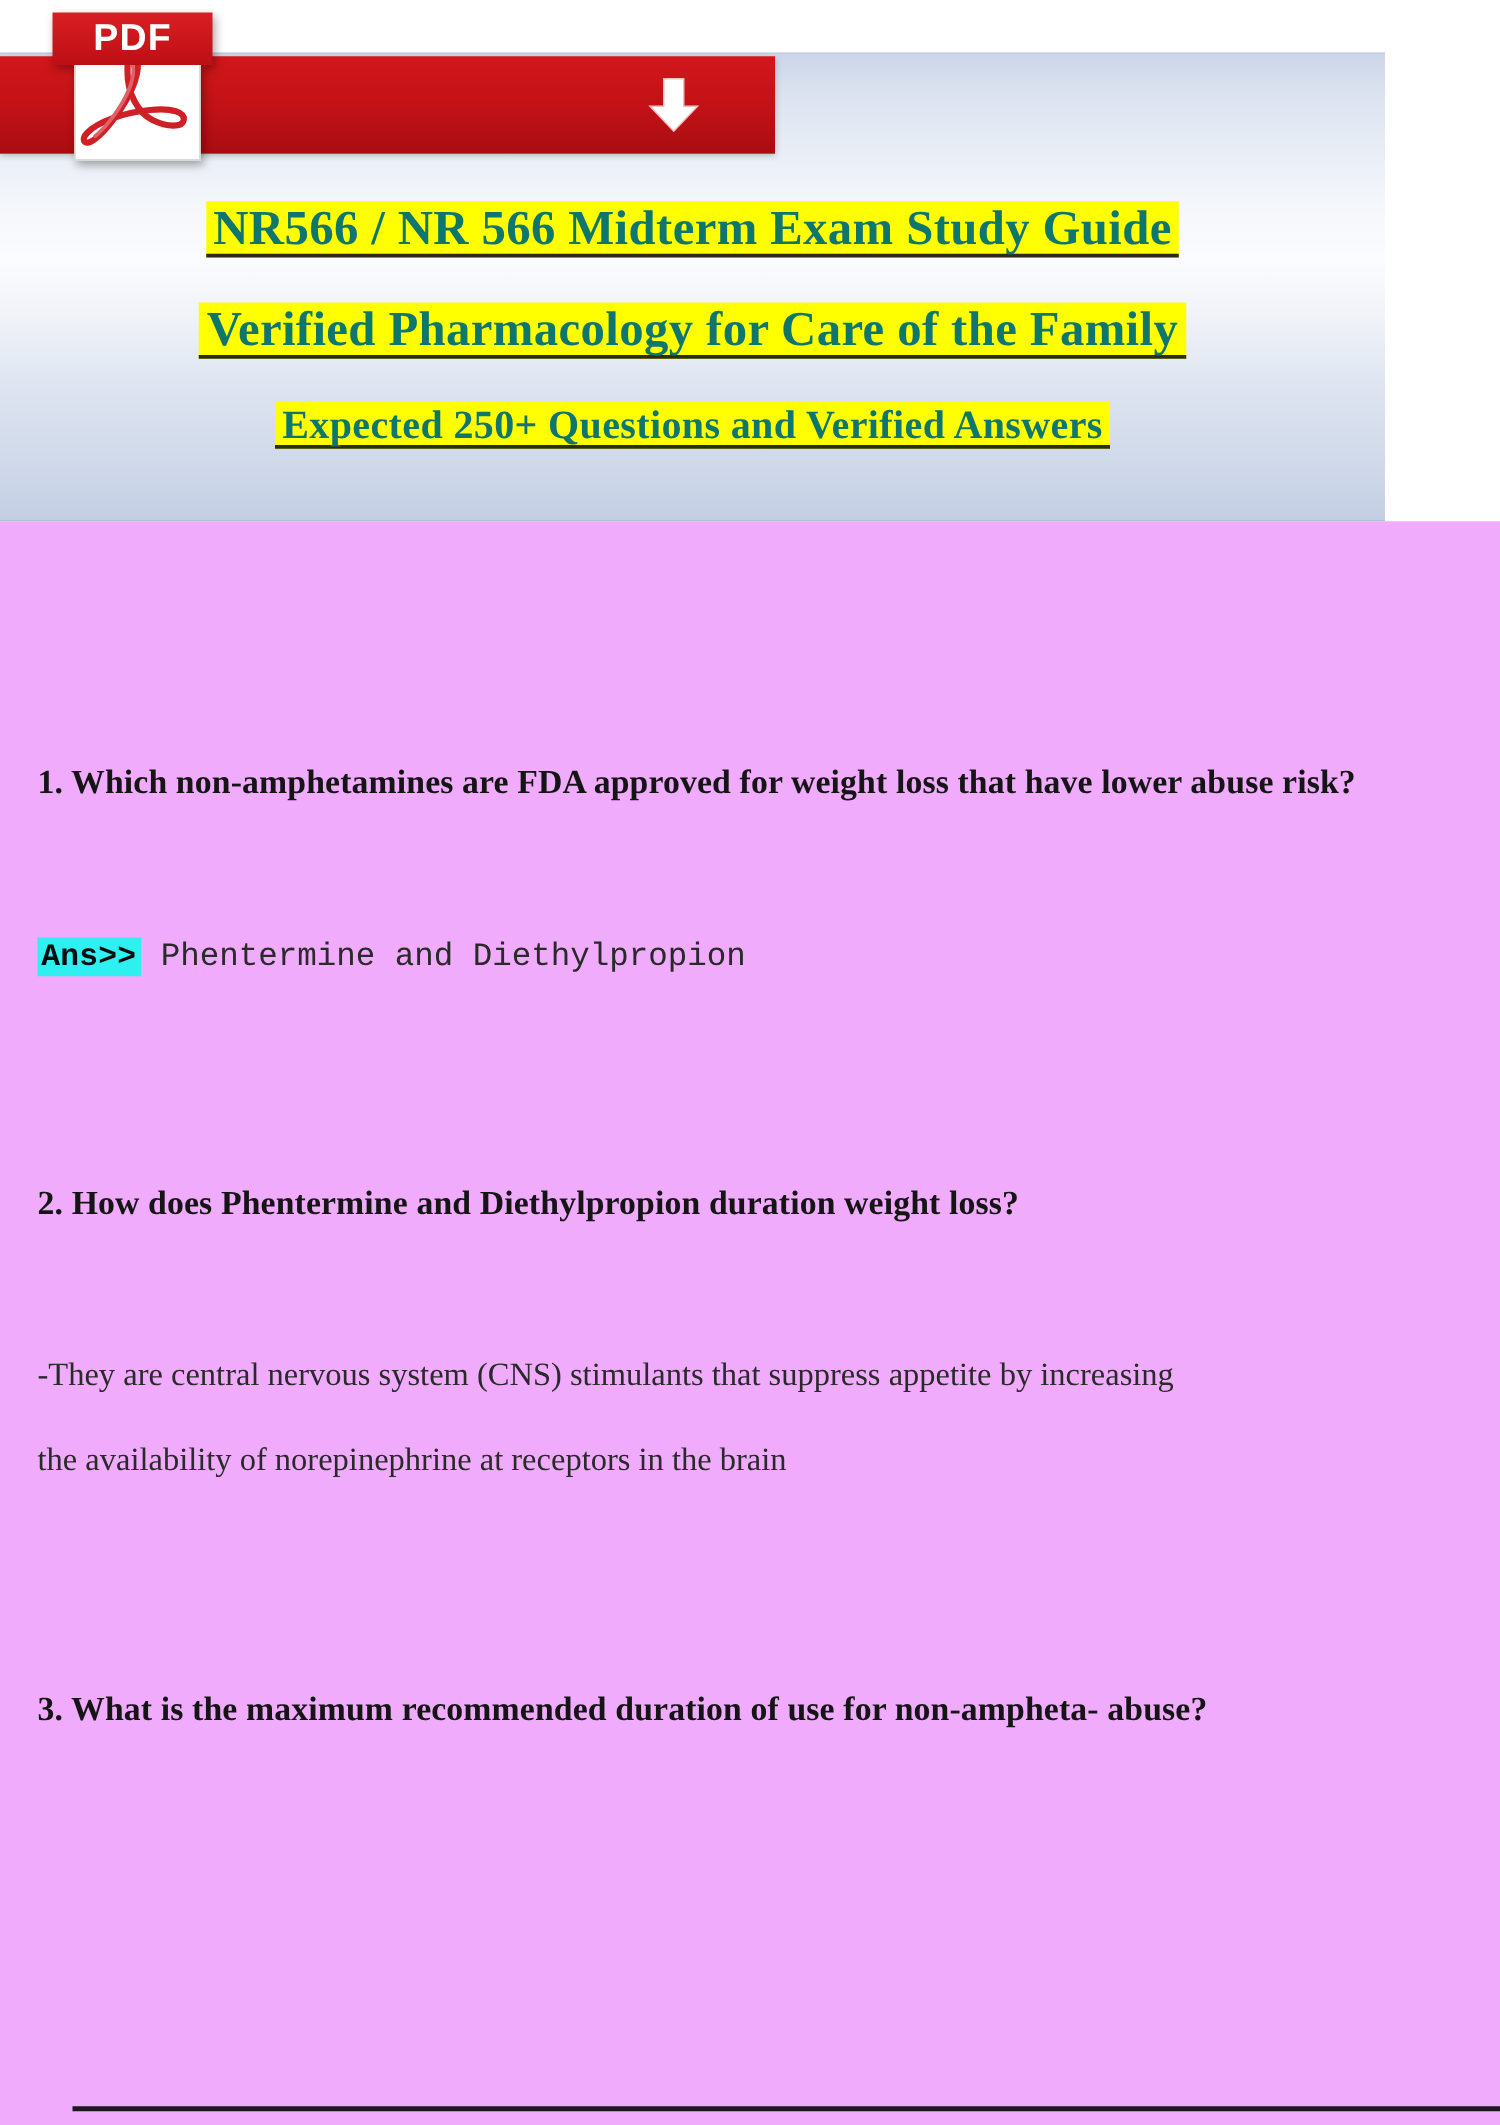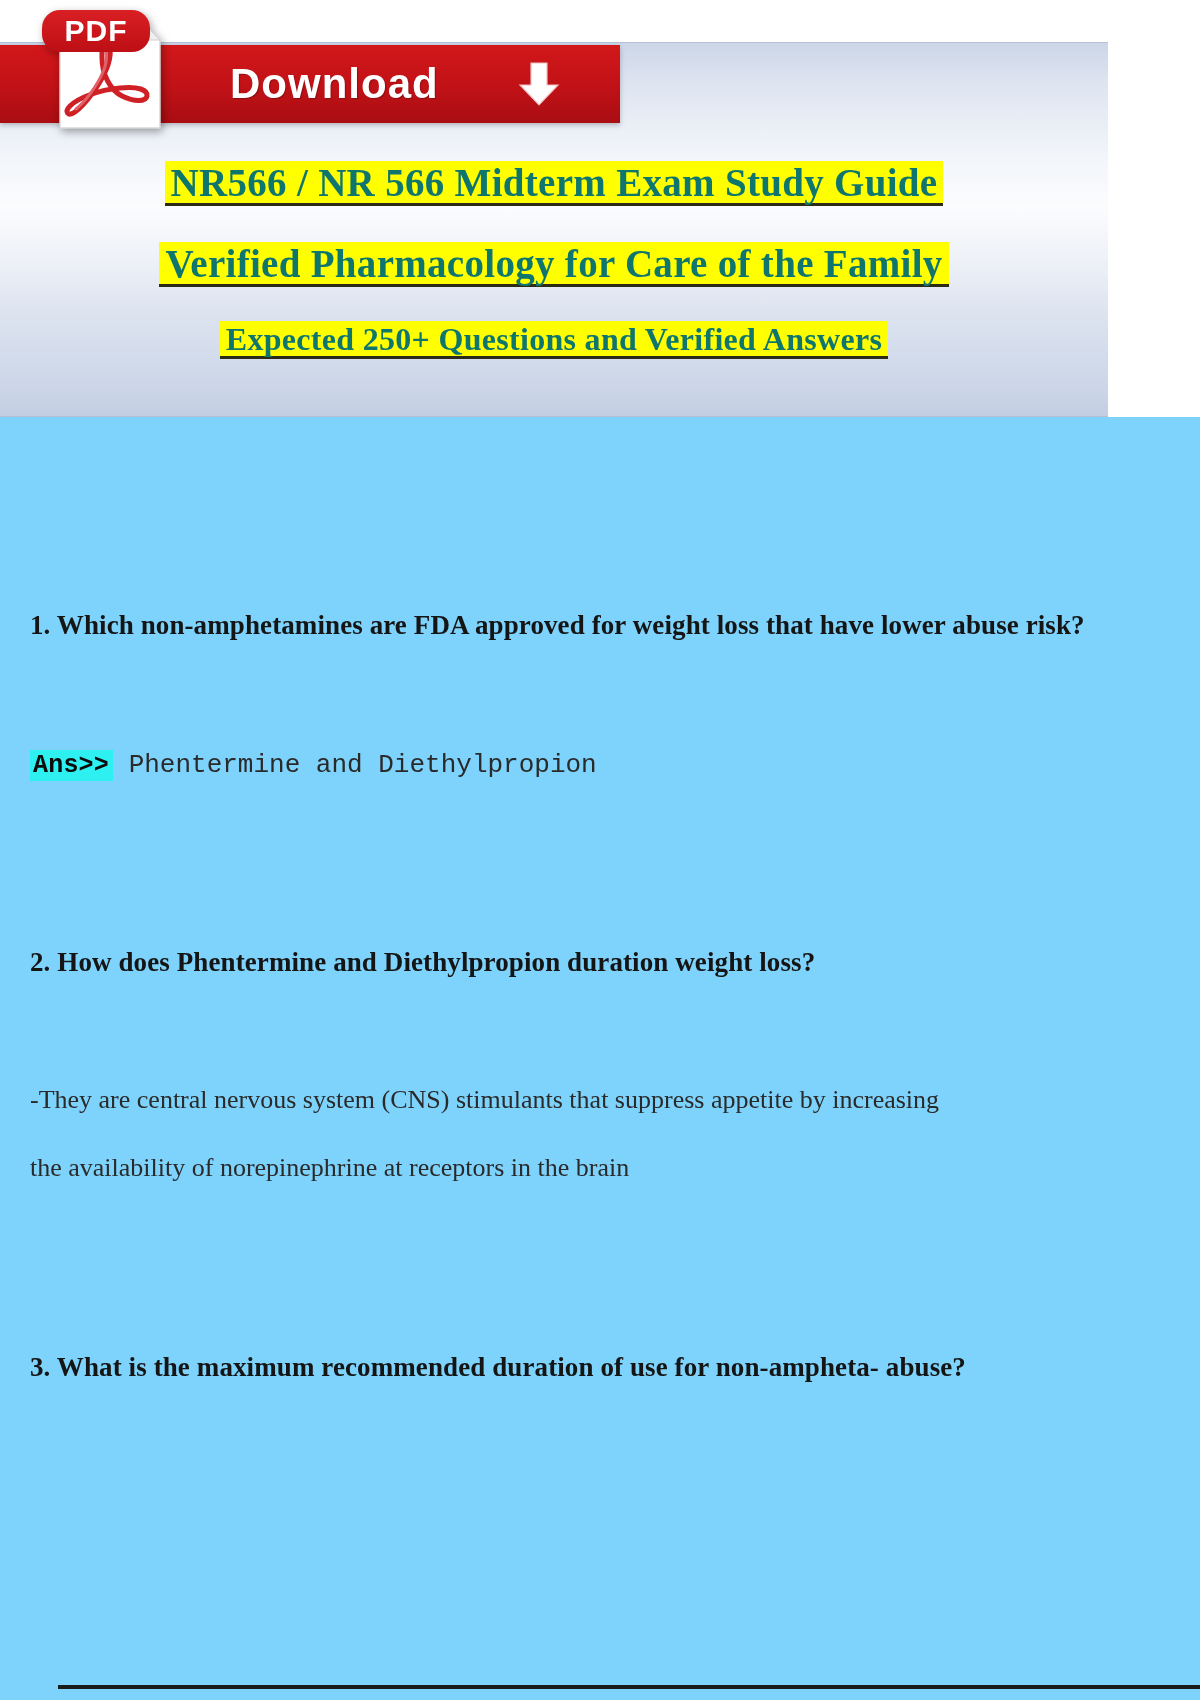--- a/index.html
+++ b/index.html
@@ -115,42 +115,41 @@
     top: 8px;
     width: 130px;
     height: 124px;
     z-index: 6;
     filter: drop-shadow(2px 3px 4px rgba(0,0,0,0.35));
   }
   .pdf-badge {
     position: absolute;
     left: 0px;
     top: 2px;
-    width: 108px;
+    width: 128px;
     height: 42px;
     background: linear-gradient(180deg, #d91f24 0%, #bd0f14 100%);
     color: #ffffff;
     font-family: "Liberation Sans", sans-serif;
     font-size: 30px;
     font-weight: bold;
     letter-spacing: 1px;
     text-align: center;
     line-height: 42px;
     z-index: 3;
-    border-radius: 18px;
   }
 
   
   .doc-body {
     position: absolute;
     left: 0;
     top: 417px;
     width: 1200px;
     height: 1283px;
-    background: #7dd3fc;
+    background: #f0abfc;
   }
 
   .qa-block { position: absolute; left: 30px; width: 1060px; }
 
   .q-text {
     font-size: 27px;
     font-weight: bold;
     color: #151515;
     line-height: 1.55;
     letter-spacing: 0.1px;
@@ -203,21 +202,20 @@
       <div class="title-line title-2">
         <span class="hl">Verified Pharmacology for Care of the Family</span>
       </div>
       <div class="title-line title-3">
         <span class="hl">Expected 250+ Questions and Verified Answers</span>
       </div>
     </div>
   </div>
 
   <div class="download-banner">
-    <span class="download-label">Download</span>
     <svg class="download-arrow" viewBox="0 0 44 46">
       <polygon points="14,2 30,2 30,24 41,24 22,44 3,24 14,24" fill="#ffffff" stroke="#f0bfc0" stroke-width="1.2"></polygon>
     </svg>
   </div>
 
   <div class="pdf-icon">
     <svg viewBox="0 0 130 124" width="130" height="124">
       <path d="M18 6 H92 L118 32 V120 H18 Z" fill="#ffffff" stroke="#d8d8d8" stroke-width="1.5"></path>
       <path d="M92 6 L118 32 H92 Z" fill="#efefef" stroke="#d0d0d0" stroke-width="1"></path>
       <g>

